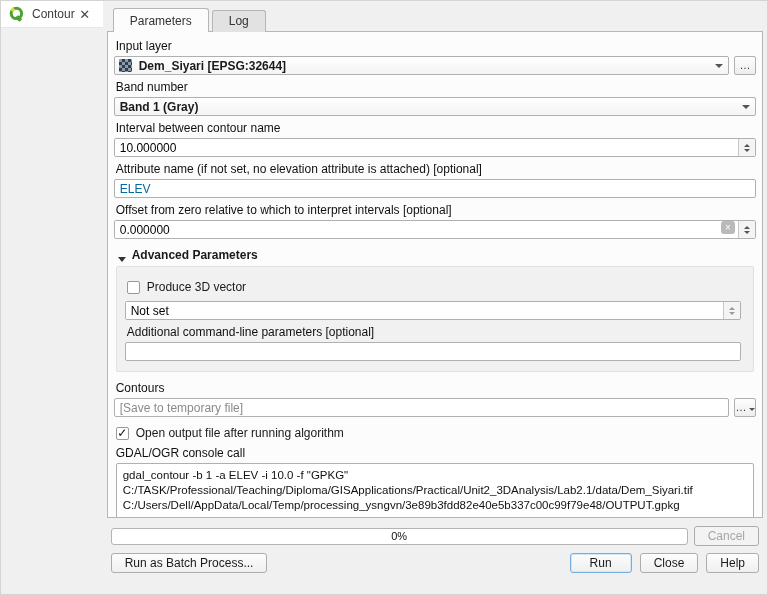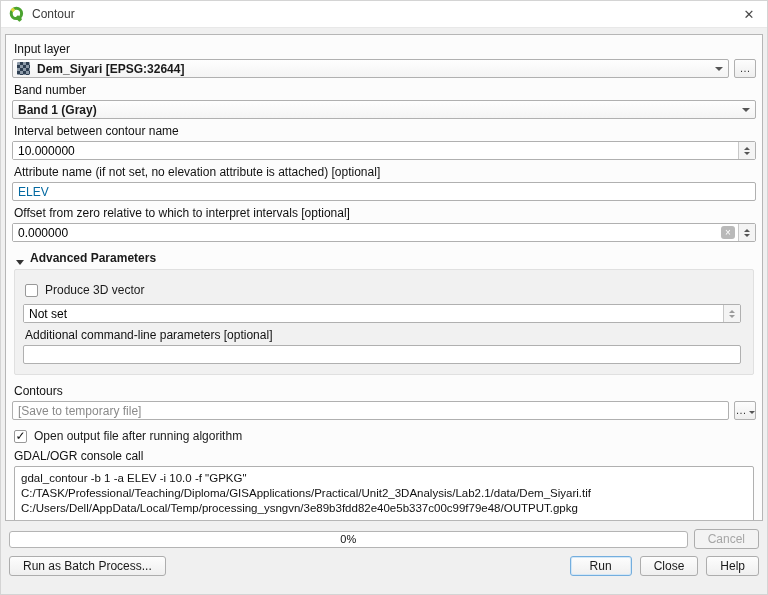--- a/index.html
+++ b/index.html
@@ -4,21 +4,21 @@
 <style>
   * { box-sizing: border-box; margin: 0; padding: 0; }
   html, body { width: 768px; height: 595px; }
   body {
     font-family: "Liberation Sans", sans-serif;
     font-size: 12px;
     color: #1a1a1a;
     background: #f0f0f0;
     overflow: hidden;
   }
-  .window { width: 768px; height: 595px; display: flex; flex-direction: column; background: #f0f0f0; border: 1px solid #d4d4d4; }
+  .window { width: 768px; height: 595px; display: flex; flex-direction: row; background: #f0f0f0; border: 1px solid #d4d4d4; }
 
   
   .titlebar {
     height: 27px; background: #ffffff; display: flex; align-items: center;
     padding: 0 8px; flex: none; border-bottom: 1px solid #e8e8e8;
   }
   .titlebar .title { margin-left: 7px; color: #3c3c3c; font-size: 12px; }
   .close-btn { margin-left: auto; color: #4a4a4a; font-size: 13px; width: 20px; text-align: center; cursor: pointer; }
 
   
@@ -52,21 +52,21 @@
   .arr-down-s { width: 0; height: 0; border-left: 3px solid transparent; border-right: 3px solid transparent; border-top: 3px solid #555; margin-top: 2px; }
   .spin-cell { margin-left: auto; align-self: stretch; width: 17px; border-left: 1px solid #c8c8c8; background: #f4f4f4; display: flex; flex-direction: column; align-items: center; justify-content: center; }
   .spin-cell.disabled .arr-up-s { border-bottom-color: #9a9a9a; }
   .spin-cell.disabled .arr-down-s { border-top-color: #9a9a9a; }
 
   input.text-input {
     flex: 1; height: 19px; border: 1px solid #b0b0b0; border-radius: 2px; background: #fff;
     font-family: "Liberation Sans", sans-serif; font-size: 12px; padding: 0 5px; color: #0369a1; min-width: 0; outline: none;
   }
   input.text-input::placeholder { color: #8a8a8a; }
-  .spin-wrap { display: flex; flex: 1; border: 1px solid #b0b0b0; border-radius: 2px; background: #fff; height: 19px; align-items: center; }
+  .spin-wrap { display: flex; flex: 1; border: 1px solid #b0b0b0; border-radius: 2px; background: #fff; height: 19px; align-items: flex-start; }
   .spin-wrap input { border: none; flex: 1; height: 17px; font-family: "Liberation Sans", sans-serif; font-size: 12px; padding: 0 5px; outline: none; min-width: 0; }
   .clear-icon {
     width: 14px; height: 13px; background: #b9b9b9; color: #fff; border-radius: 3px; font-size: 10px;
     line-height: 13px; text-align: center; margin-right: 3px; flex: none;
   }
 
   .sq-btn {
     width: 22px; height: 19px; border: 1px solid #b0b0b0; border-radius: 2px; flex: none;
     background: linear-gradient(#fdfdfd, #eeeeee); display: flex; align-items: center; justify-content: center;
     font-size: 11px; color: #333; line-height: 1;
@@ -125,20 +125,24 @@
       <circle cx="7.4" cy="7.4" r="5.2" fill="none" stroke="#4ba32f" stroke-width="3"></circle>
       <rect x="9" y="9" width="6" height="4" rx="1" transform="rotate(45 9 9)" fill="#4ba32f"></rect>
       <rect x="2.2" y="2.2" width="3.4" height="3.4" fill="#e0d83c" transform="rotate(45 4 4)"></rect>
     </svg>
     <span class="title">Contour</span>
     <span class="close-btn">✕</span>
   </div>
 
   <div class="body-area">
 
+    <div class="tabbar">
+      <div class="tab active">Parameters</div>
+      <div class="tab">Log</div>
+    </div>
 
     <div class="pane">
 
       <div class="field-label">Input layer</div>
       <div class="row">
         <div class="combo">
           <span class="raster-icon"></span>
           <span class="value">Dem_Siyari [EPSG:32644]</span>
           <span class="combo-arrow-box">
               <span class="arr-down"></span>

